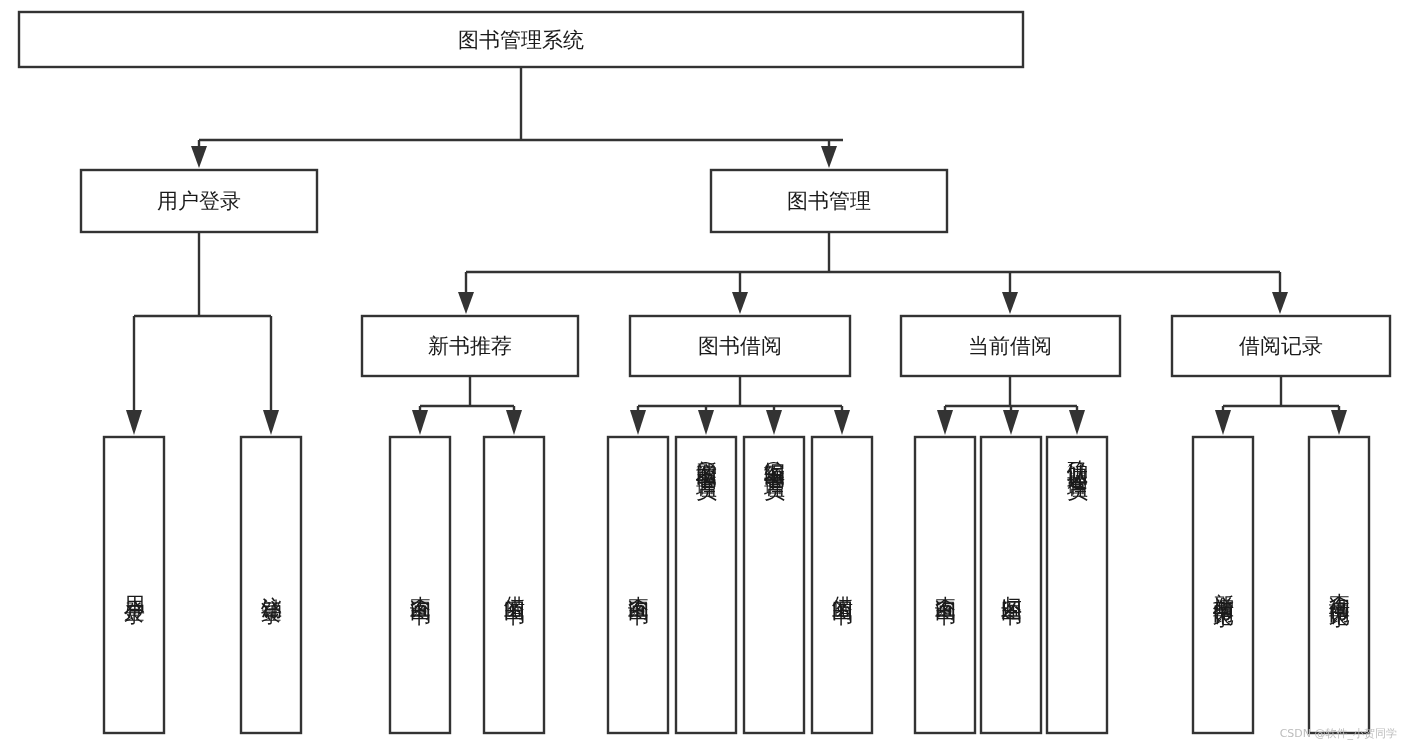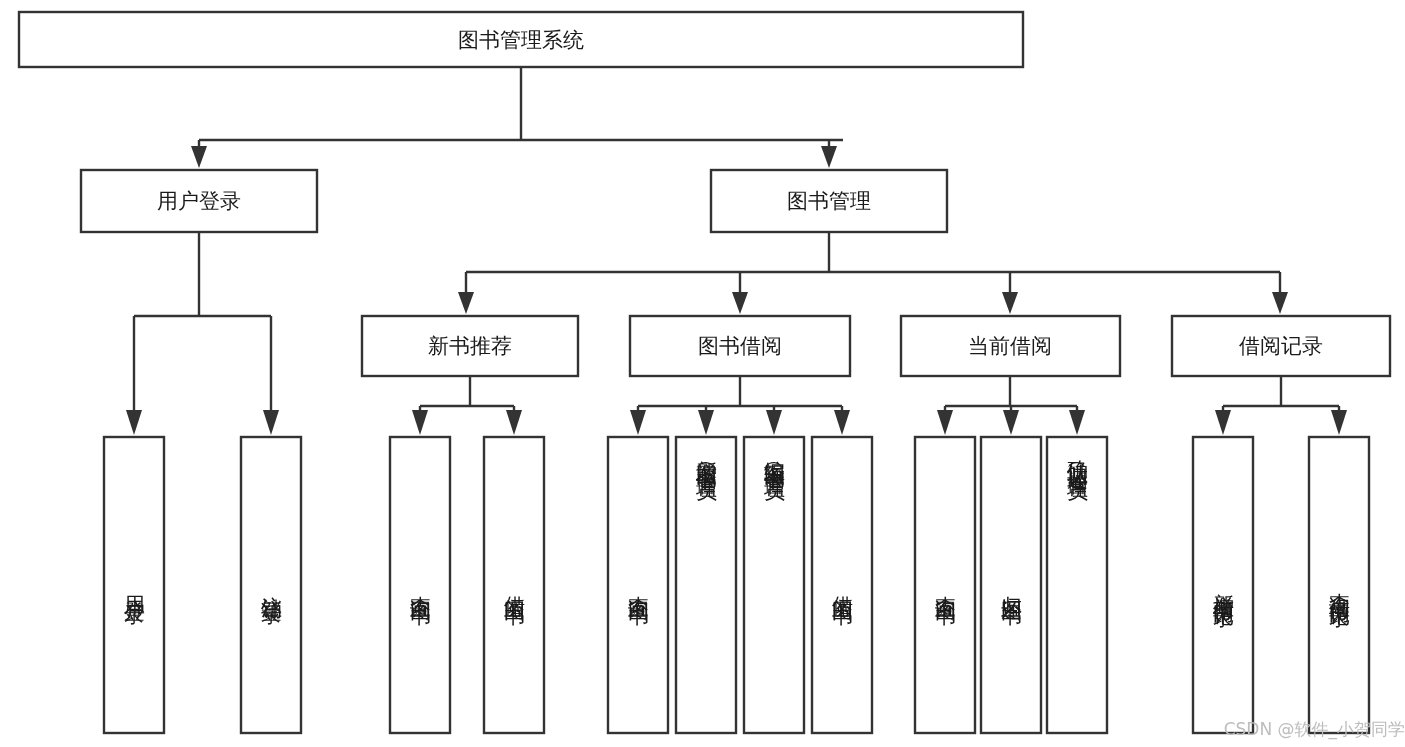--- a/index.html
+++ b/index.html
@@ -60,24 +60,24 @@
     text-orientation: upright;
     font-family: "DejaVu Sans", "Liberation Sans", sans-serif;
     font-size: 21px;
     line-height: 1.28;
     color: #1a1a1a;
     letter-spacing: 3px;
     white-space: nowrap;
   }
   .watermark {
     position: absolute;
-    right: 0;
+    right: 8px;
     bottom: 6px;
     font-family: "DejaVu Sans", "Liberation Sans", sans-serif;
-    font-size: 17px;
+    font-size: 11px;
     color: #bdbdbd;
     white-space: nowrap;
     pointer-events: none;
   }
 </style>
 </head>
 <body>
 
 <div id="diagram-root">
 

